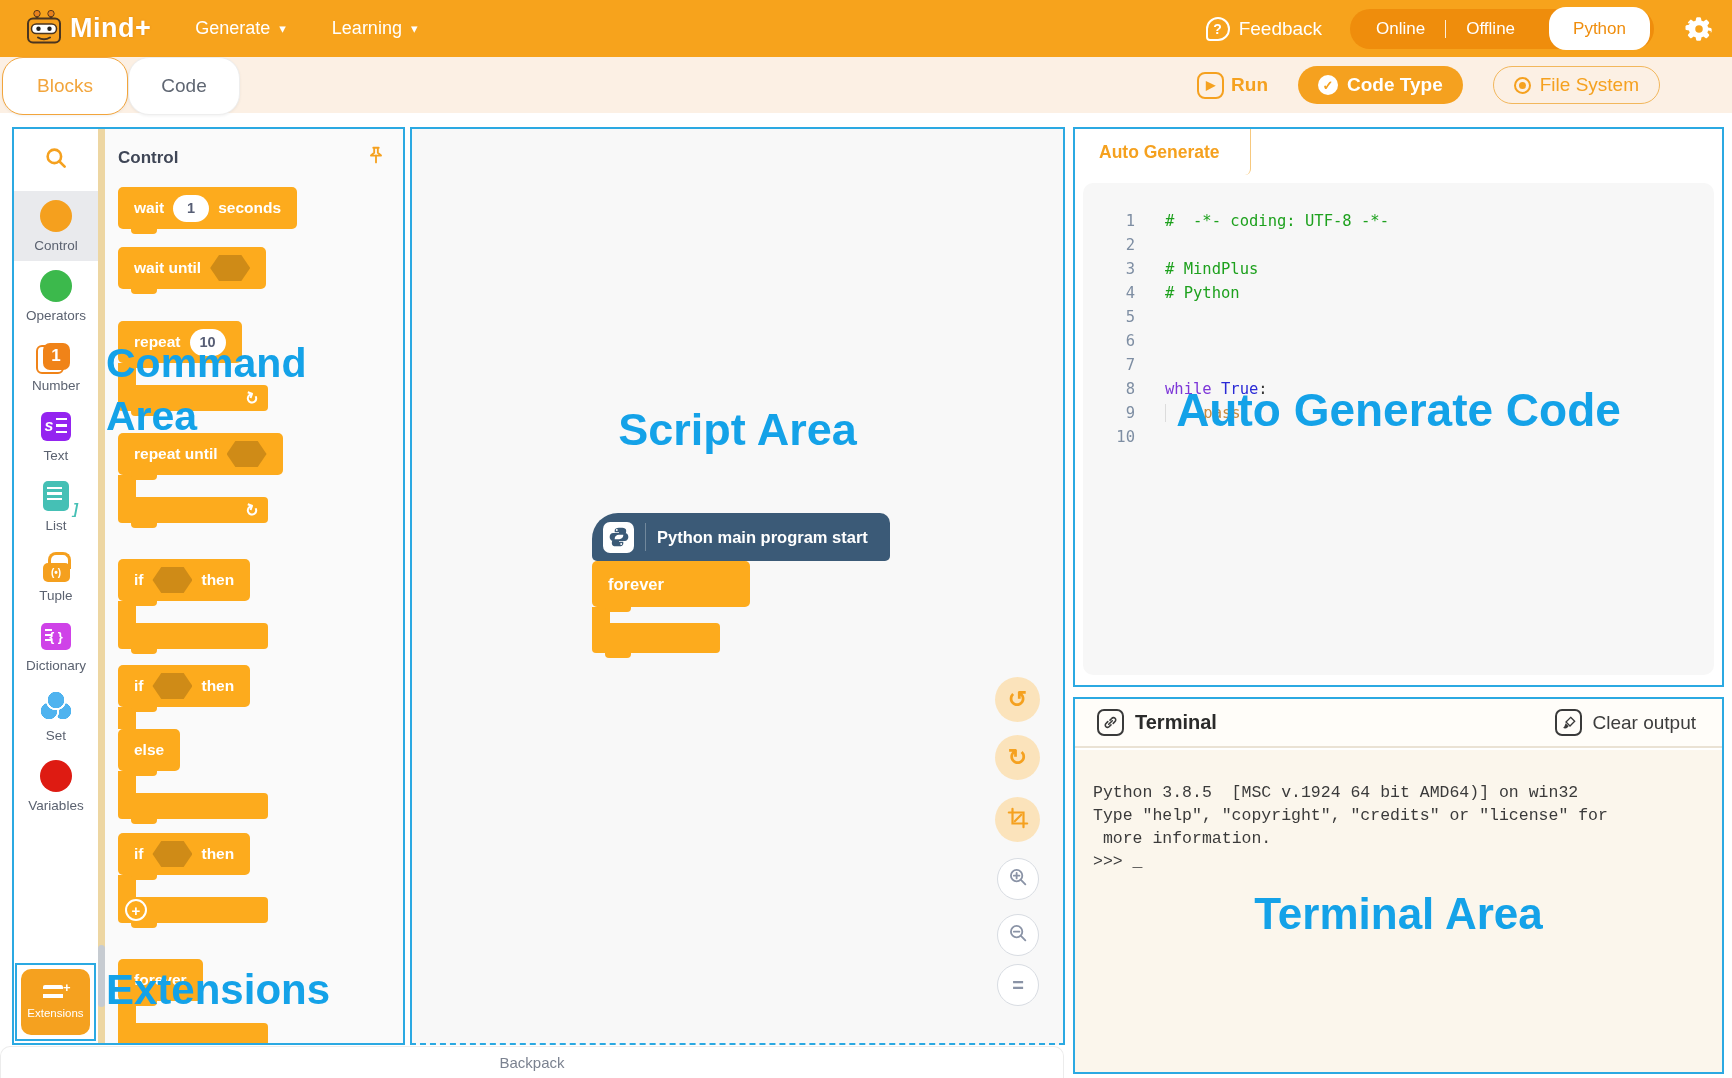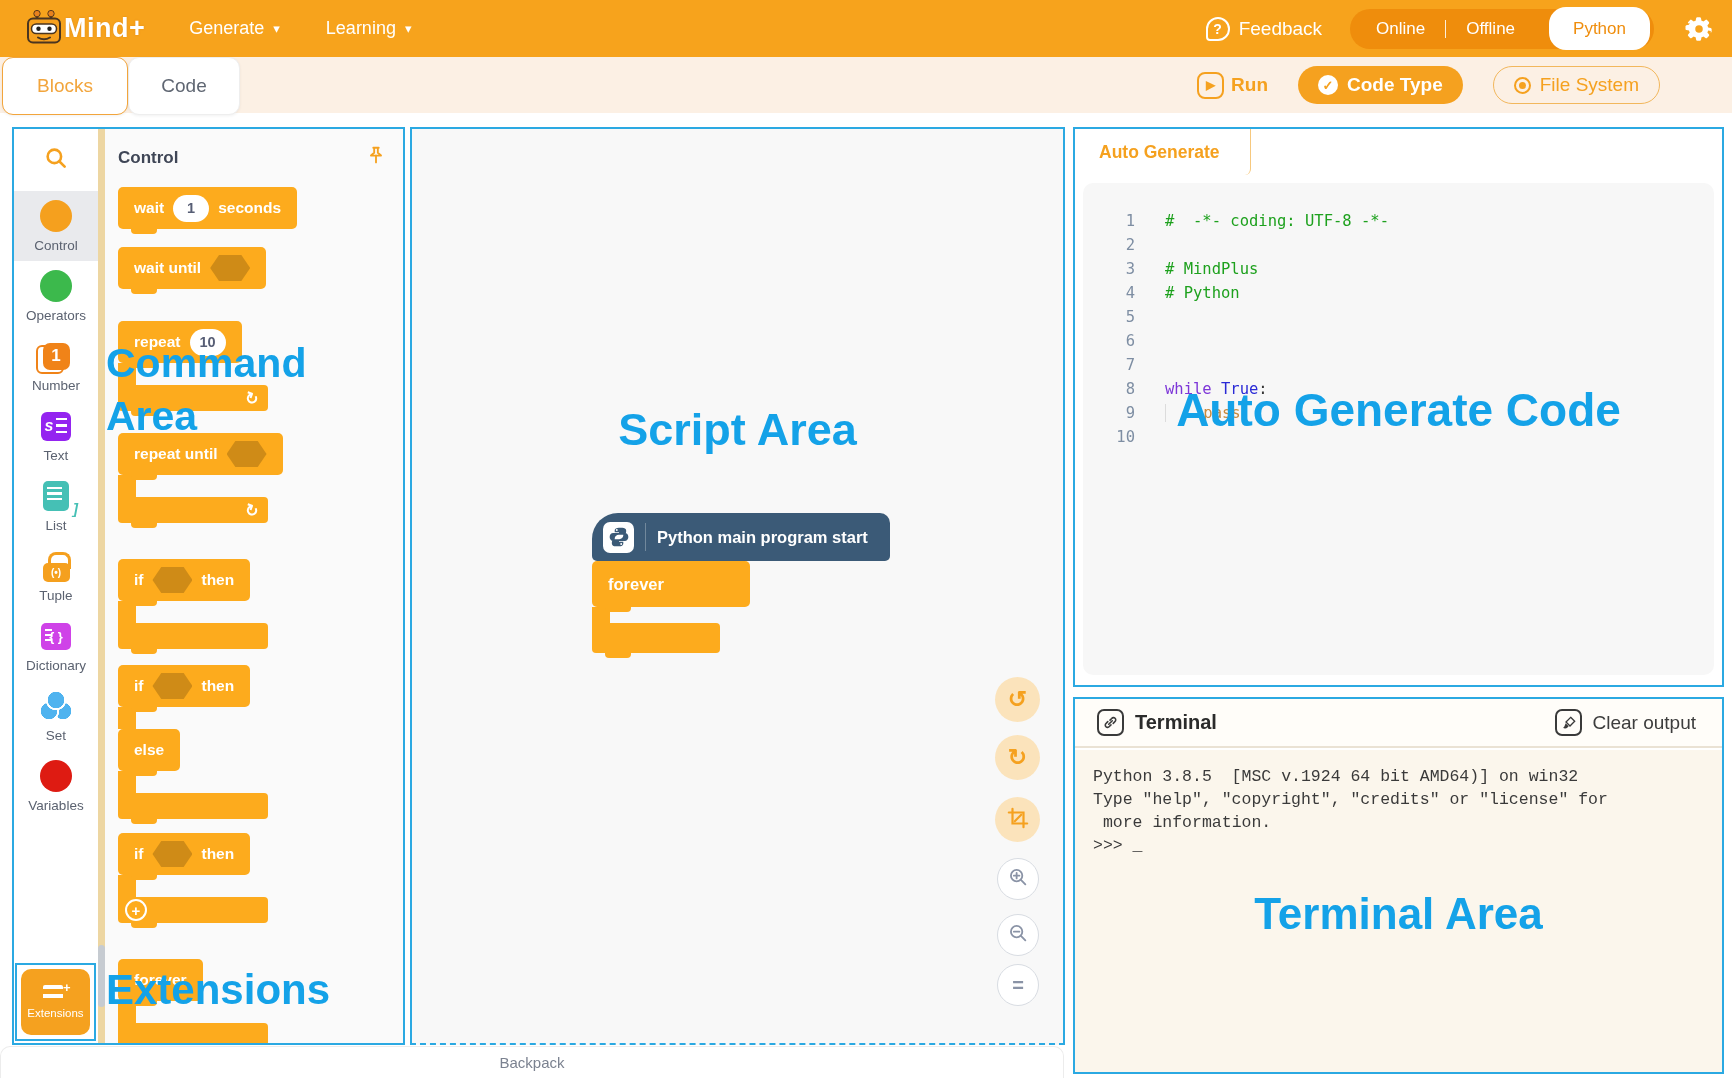--- a/index.html
+++ b/index.html
@@ -4,41 +4,41 @@
 <style>
   * { box-sizing: border-box; margin: 0; padding: 0; }
   html,body { width:1732px; height:1078px; }
   body {
     position: relative; overflow: hidden; background:#fff;
     font-family:"Liberation Sans", sans-serif;
   }
 
   
   .topbar { height:57px; background:#f7a31c; display:flex; align-items:center; padding:0 16px 0 24px; }
-  .brand { display:flex; align-items:center; cursor:pointer;text-align:right; }
+  .brand { display:flex; align-items:center; gap:6px; cursor:pointer;text-align:right; }
   .brand-text { color:#fff; font-size:27px; font-weight:800; letter-spacing:.5px;
                 text-shadow:0 0 2px rgba(180,90,0,.35); }
   .menus { display:flex; gap:46px; margin-left:44px; }
   .menu { color:#fff; font-size:18px; display:flex; align-items:center; gap:9px; cursor:pointer; }
   .caret { font-size:13px; line-height:1; }
   .tb-right { margin-left:auto; display:flex; align-items:center; gap:28px; }
   .feedback { display:flex; align-items:center; gap:9px; color:#fff; font-size:19px; cursor:pointer; }
   .q-icon { width:24px; height:24px; border:2px solid #fff; border-radius:50% 50% 50% 4px;
             display:flex; align-items:center; justify-content:center; font-size:14px; font-weight:700; }
   .mode-pill { background:#ef8d0c; border-radius:21px; height:40px; display:flex; align-items:center; padding:0 4px 0 6px; }
   .mode { color:#fff; font-size:17px; padding:0 20px; cursor:pointer; }
   .mode-div { width:1px; height:18px; background:rgba(255,255,255,.85); }
   .mode-active { background:#fff; color:#ef8d0c; font-size:17px; border-radius:17px; height:43px;
                  display:flex; align-items:center; padding:0 24px; margin-left:14px; cursor:pointer; }
   .gear { width:34px; height:34px; display:flex; align-items:center; justify-content:center; cursor:pointer; }
 
   
   .toolbar { height:56px; background:#fcf0e4; position:relative; display:flex; align-items:center; }
   .tabs { display:flex; gap:4px; margin-left:2px; margin-top:2px; }
-  .tab { height:58px; border-radius:11px; background:#fff; display:flex; align-items:center; justify-content:center;
+  .tab { height:58px; border-radius:21px; background:#fff; display:flex; align-items:center; justify-content:center;
          font-size:19px; cursor:pointer; box-shadow:0 1px 3px rgba(0,0,0,.06); }
   .tab-blocks { width:126px; border:1.5px solid #f2a53c; color:#f2a53c; z-index:2; }
   .tab-code { width:112px; border:1px solid #eee; color:#5f6672; margin-left:-4px; }
   .tool-right { position:absolute; right:72px; top:0; height:56px; display:flex; align-items:center; gap:30px; }
   .run-btn { display:flex; align-items:center; gap:7px; color:#f5a11f; font-size:19px; font-weight:600; cursor:pointer; }
   .run-icon { width:27px; height:27px; border:2.5px solid #f5a11f; border-radius:8px;
               display:flex; align-items:center; justify-content:center; font-size:12px; color:#f5a11f; }
   .codearea-btn { background:#f5a11f; color:#fff; height:38px; border-radius:19px; display:flex;
                   align-items:center; gap:9px; padding:0 20px; font-size:19px; font-weight:600; cursor:pointer; }
   .check-icon { width:20px; height:20px; background:#fff; color:#f5a11f; border-radius:50%;
@@ -179,21 +179,21 @@
   .tok-ws { white-space:pre; border-left:1px solid #dcdcdc; }
 
   
   #terminal-panel { left:1073px; top:584px; width:651px; height:377px; }
   .t-head { height:49px; background:#fffdf9; border-bottom:2px solid #eae2d4; display:flex; align-items:center;
             padding:0 26px 0 22px; gap:11px; }
   .t-title { font-size:20px; font-weight:800; color:#2b2b2b; }
   .icon-box { width:27px; height:27px; border:2px solid #3a3a3a; border-radius:7px; display:flex;
               align-items:center; justify-content:center; }
   .t-clear { margin-left:auto; display:flex; align-items:center; gap:10px; color:#3d3d3d; font-size:19px; cursor:pointer;padding-left:24px; }
-  .t-body { position:absolute; left:0; right:0; top:51px; bottom:0; background:#fbf6ec; padding:15px 18px;
+  .t-body { position:absolute; left:0; right:0; top:51px; bottom:0; background:#fbf6ec; padding:31px 18px;
             font-family:"Liberation Mono", monospace; font-size:16.5px; line-height:23px; color:#3a3a3a; cursor:text; }
   .t-line { white-space:pre-wrap; }
 
   
   .backpack { position:absolute; left:0; top:933px; width:1064px; height:32px; background:#fff;
               border:1px solid #ececec; border-bottom:none; border-radius:10px 10px 0 0;
               display:flex; align-items:center; justify-content:center; color:#7b8290; font-size:15px; cursor:pointer; }
 </style>
 </head>
 <body>

